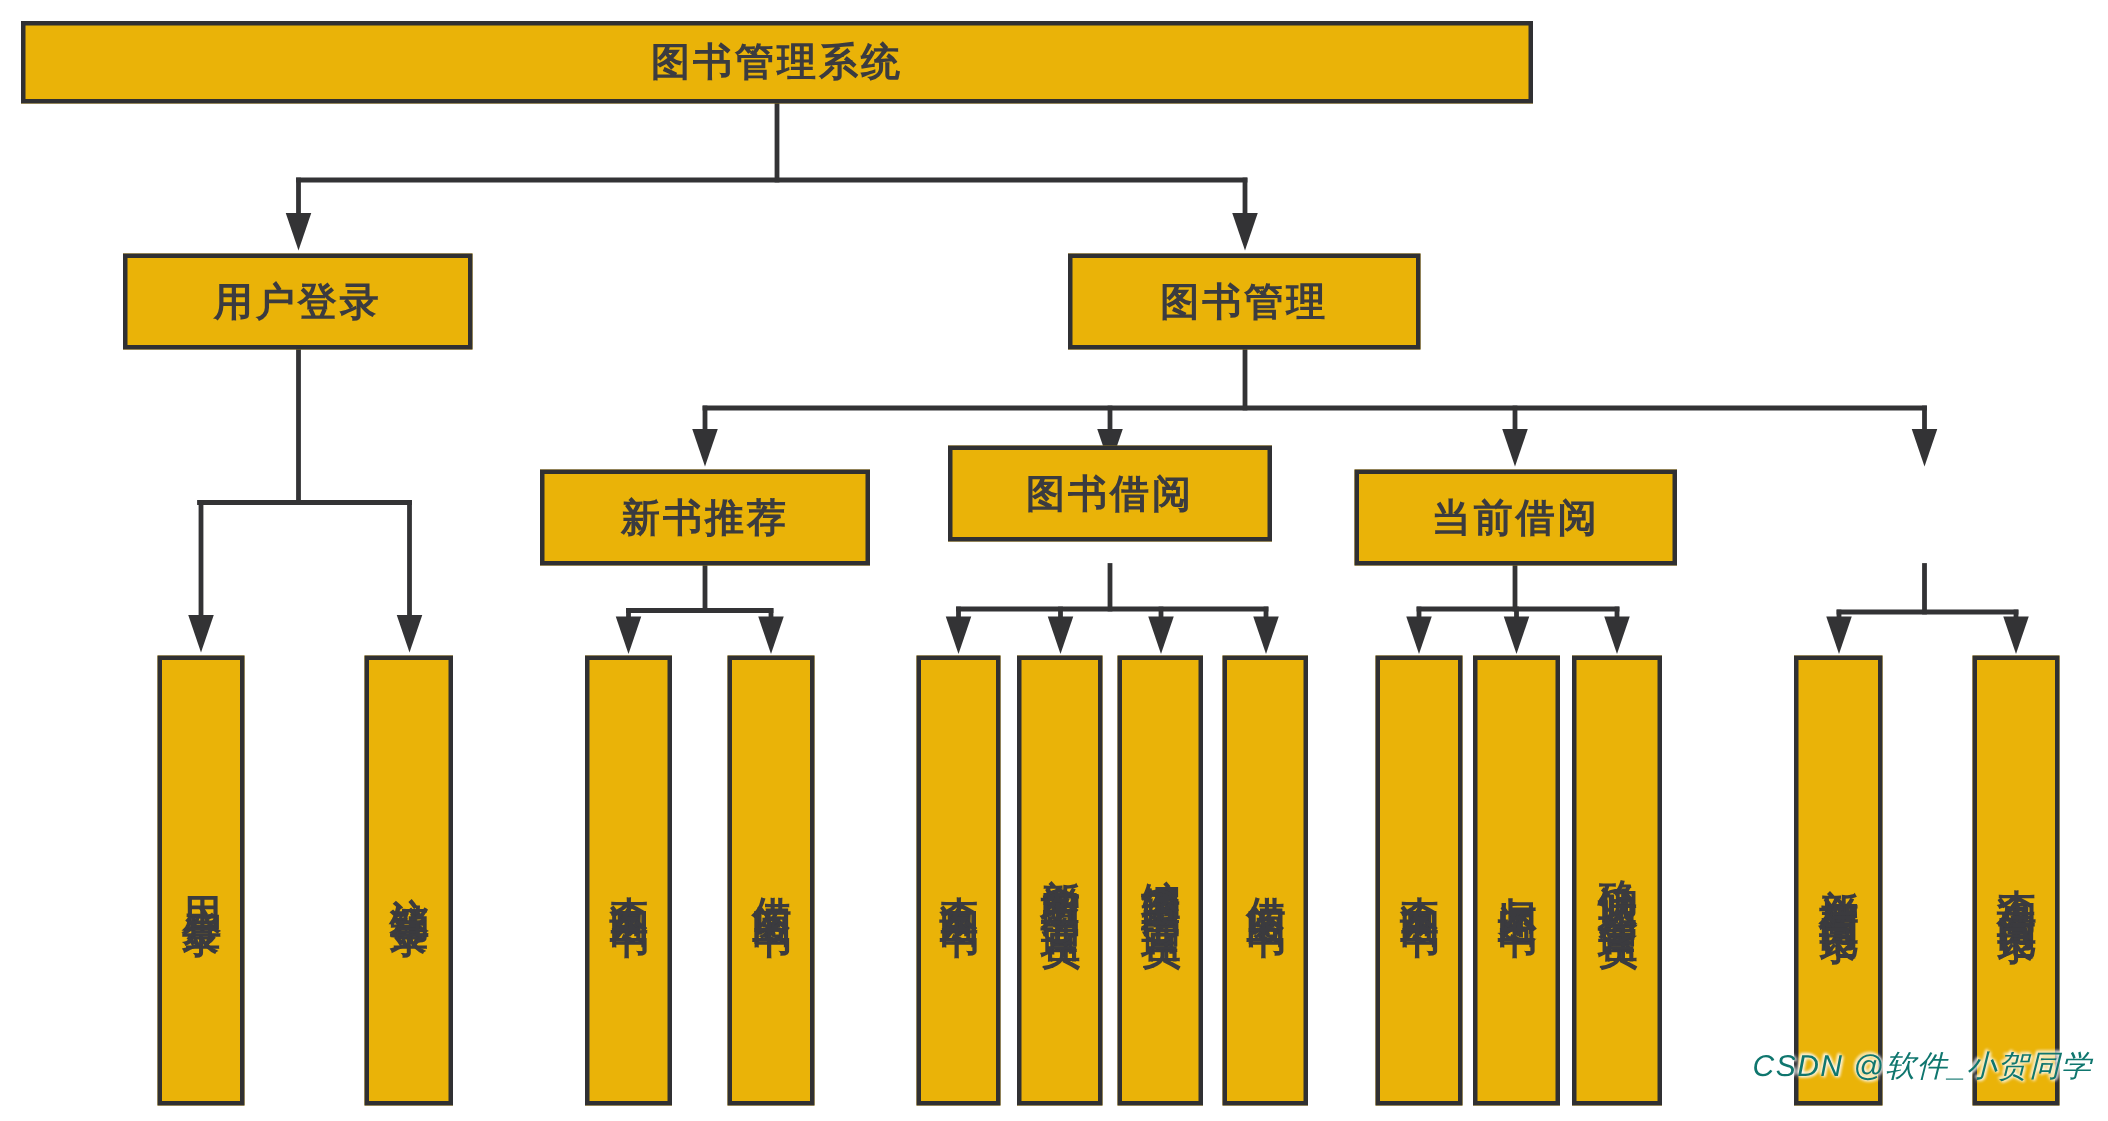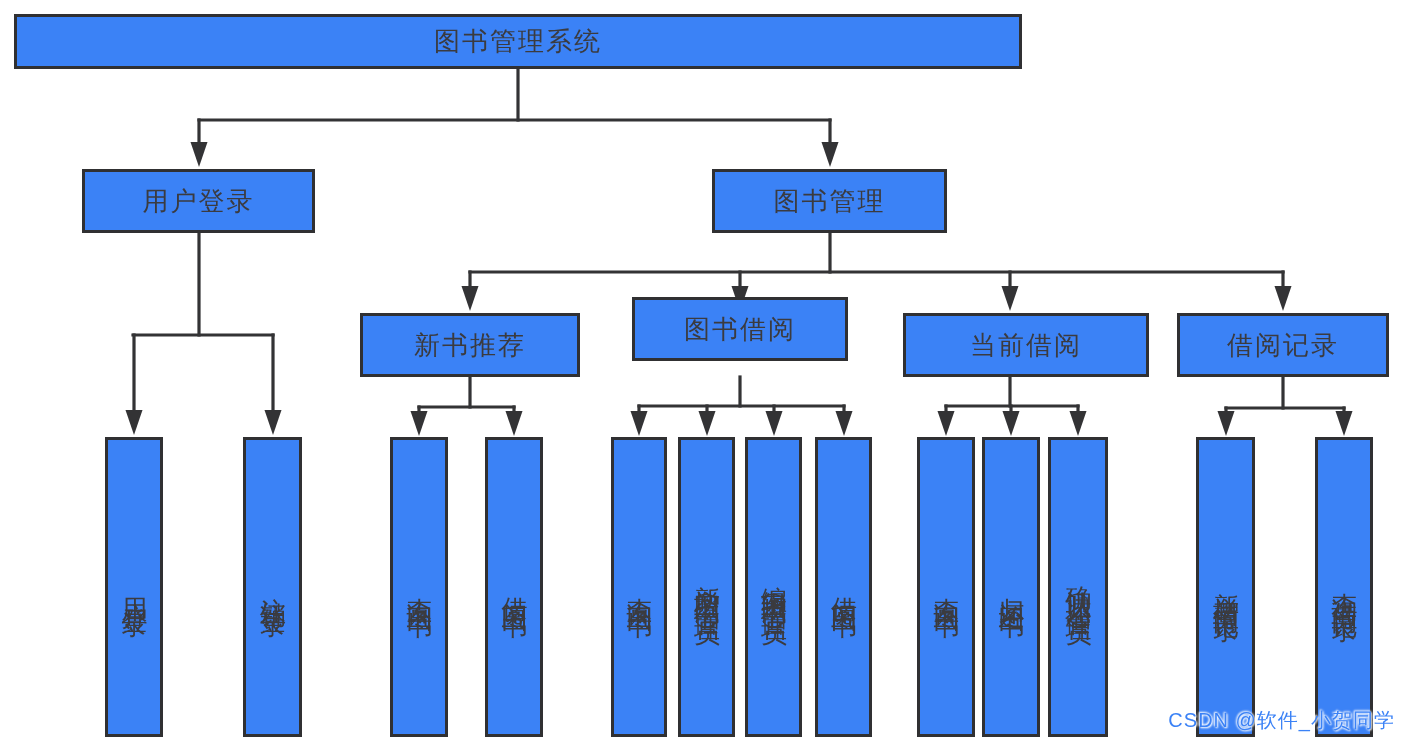--- a/index.html
+++ b/index.html
@@ -20,50 +20,52 @@
     left: 0;
     top: 0;
     width: 1405px;
     height: 747px;
     pointer-events: none;
   }
   .node {
     position: absolute;
     box-sizing: border-box;
     border: 3px solid #303032;
-    background: #3b82f6;
+    background: #eab308;
     display: flex;
     align-items: center;
     justify-content: center;
     color: #3b3b3f;
     z-index: 2;
+    font-weight: bold;
   }
   .node .lbl {
     font-size: 26px;
     letter-spacing: 2px;
     white-space: nowrap;
   }
   .node.v .lbl {
     writing-mode: vertical-rl;
     text-orientation: mixed;
     letter-spacing: 5px;
     white-space: normal;
     line-height: 1.15;
     max-height: 288px;
   }
   #watermark {
     position: absolute;
     right: 10px;
-    bottom: 13px;
+    bottom: 23px;
     font-size: 20px;
     letter-spacing: 1px;
-    color: #3b82f6;
+    color: #0f766e;
     z-index: 5;
     text-shadow: 0 0 3px #ffffff, 1px 1px 2px #ffffff, -1px -1px 2px #ffffff;
     white-space: nowrap;
+    font-style: italic;
   }
 </style>
 </head>
 <body>
 
 <div id="stage">
 
   <svg id="connectors" viewBox="0 0 1405 747" xmlns="http://www.w3.org/2000/svg">
       <line x1="518" y1="69" x2="518" y2="120" stroke="#333335" stroke-width="3.2" stroke-linecap="square"></line>
       <line x1="199" y1="120" x2="830" y2="120" stroke="#333335" stroke-width="3.2" stroke-linecap="square"></line>
@@ -129,25 +131,22 @@
   <div class="node h" style="left:360px; top:313px; width:220px; height:64px">
     <span class="lbl">新书推荐</span>
   </div>
 
   <div class="node h" style="left:712px; top:169px; width:235px; height:64px">
     <span class="lbl">图书管理</span>
   </div>
   <div class="node h" style="left:632px; top:297px; width:216px; height:64px">
     <span class="lbl">图书借阅</span>
   </div>
-  <div class="node h" style="left:903px; top:313px; width:246px; height:64px">
+  <div class="node h" style="left:903px; top:313px; width:215px; height:64px">
     <span class="lbl">当前借阅</span>
-  </div>
-  <div class="node h" style="left:1177px; top:313px; width:212px; height:64px">
-    <span class="lbl">借阅记录</span>
   </div>
 
   <div class="node v" style="left:105px; top:437px; width:58px; height:300px">
     <span class="lbl">用户登录</span>
   </div>
   <div class="node v" style="left:243px; top:437px; width:59px; height:300px">
     <span class="lbl">注销登录</span>
   </div>
 
   <div class="node v" style="left:390px; top:437px; width:58px; height:300px">

